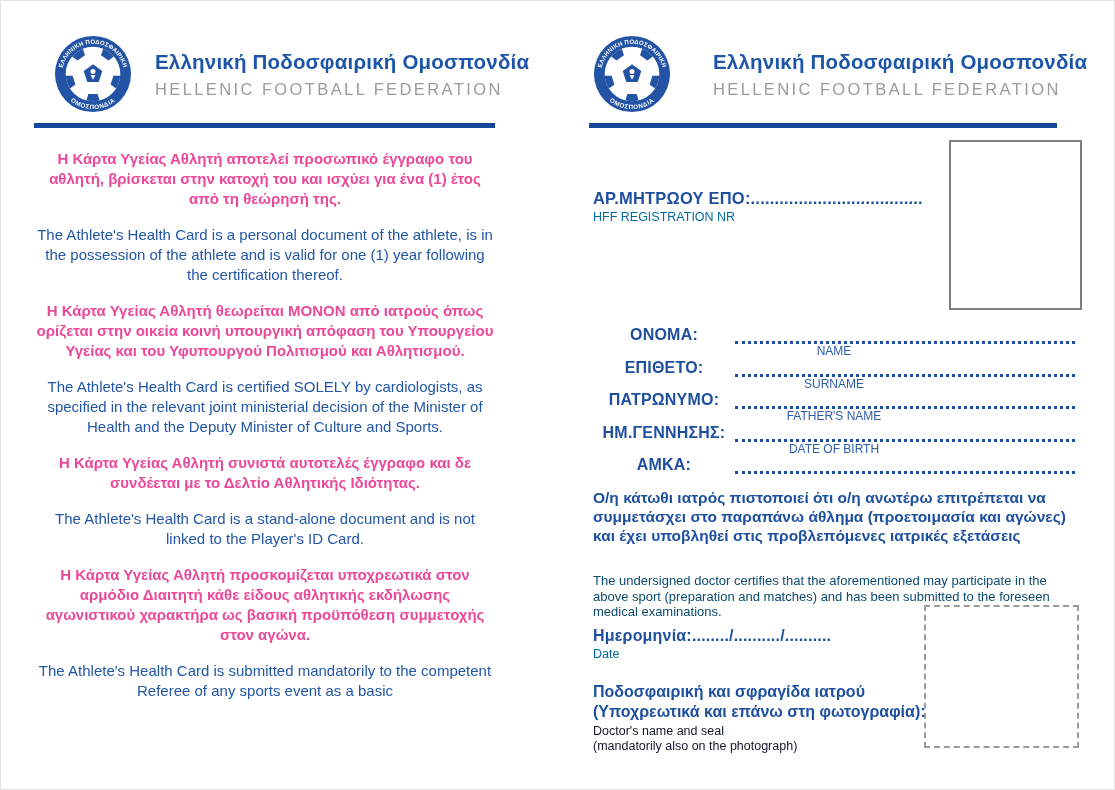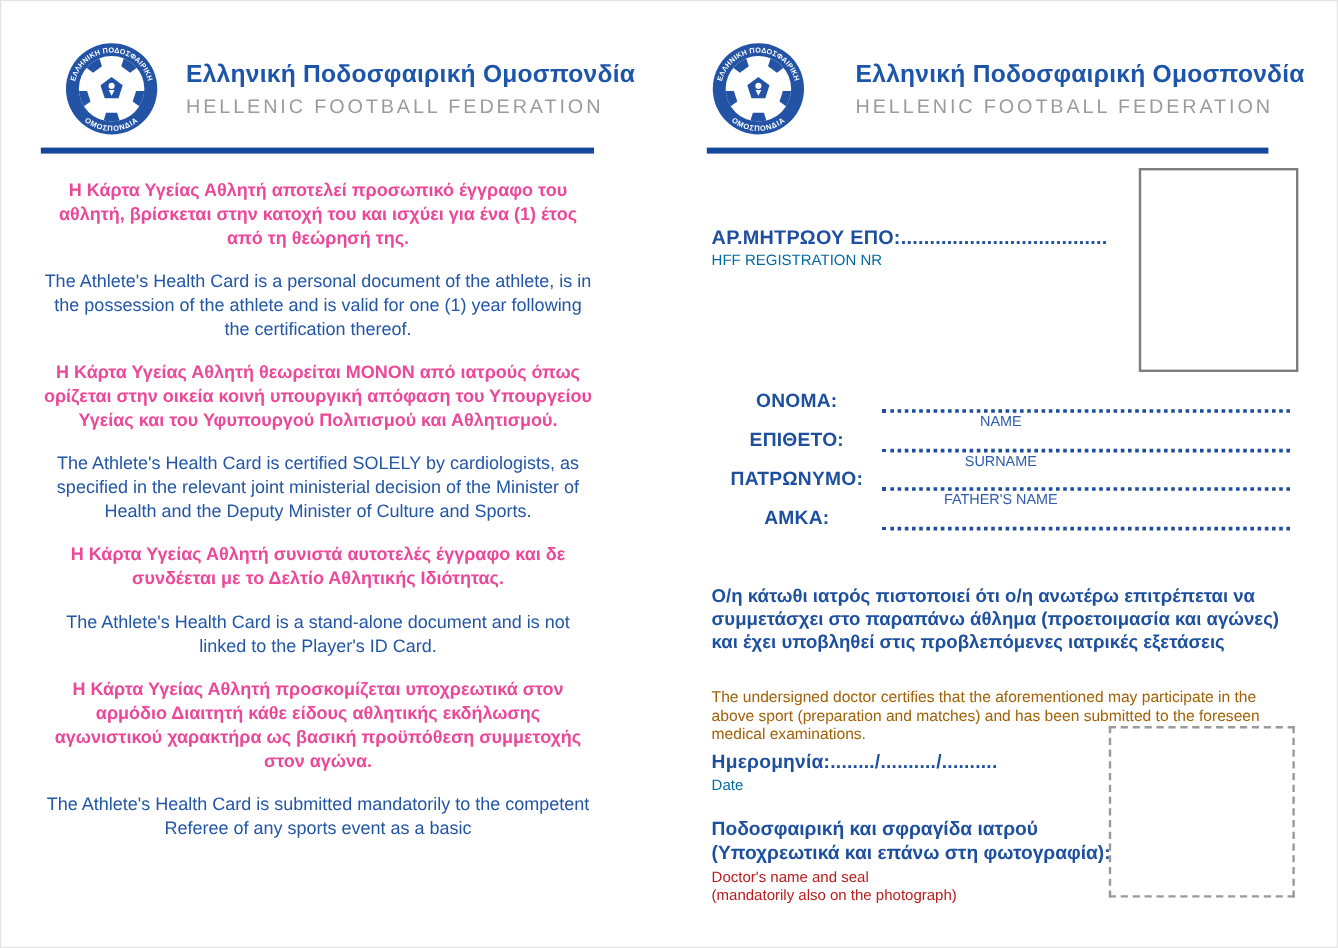--- a/index.html
+++ b/index.html
@@ -64,29 +64,29 @@
     border-bottom: 3px dotted #1e4e9e;
   }
   .field-sub { font-size: 12px; color: #2e5cab; margin-top: 0px; line-height: 14px; }
 
   .cert-gr {
     position: absolute; left: 592px; top: 487px; width: 478px;
     font-size: 15.5px; font-weight: 700; line-height: 19px; color: #1d4f9f;
   }
   .cert-en {
     position: absolute; left: 592px; top: 572px; width: 478px;
-    font-size: 13px; line-height: 15.5px; color: #a16207;
+    font-size: 13px; line-height: 15.5px; color: #0c4a6e;
   }
 
   .date-block { position: absolute; left: 592px; top: 626px; width: 330px; }
   .date-label { font-size: 16px; font-weight: 700; letter-spacing: 0.2px; }
 
   .doctor-block { position: absolute; left: 592px; top: 681px; width: 345px; }
   .doctor-label { font-size: 16px; font-weight: 700; line-height: 19.5px; color: #1d4f9f; }
-  .doctor-sub { font-size: 12.5px; color: #b91c1c; line-height: 14.5px; margin-top: 3px; }
+  .doctor-sub { font-size: 12.5px; color: #0f172a; line-height: 14.5px; margin-top: 3px; }
 
   .stamp-box {
     position: absolute; left: 923px; top: 604px; width: 155px; height: 143px;
     border: 2px dashed #9a9a9a; background: transparent;
   }
 
   
   .logo text { fill: #ffffff; font-family: "Liberation Sans", sans-serif; font-weight: 700; }
 </style>
 </head>
@@ -217,20 +217,27 @@
   </div>
   <div class="field-row">
     <div class="field-line">
       <span class="field-label">ΠΑΤΡΩΝΥΜΟ:</span>
       <span class="dotted-leader"></span>
     </div>
     <div class="field-sub">FATHER'S NAME</div>
   </div>
   <div class="field-row">
     <div class="field-line">
+      <span class="field-label">ΗΜ.ΓΕΝΝΗΣΗΣ:</span>
+      <span class="dotted-leader"></span>
+    </div>
+    <div class="field-sub">DATE OF BIRTH</div>
+  </div>
+  <div class="field-row">
+    <div class="field-line">
       <span class="field-label">ΑΜΚΑ:</span>
       <span class="dotted-leader"></span>
     </div>
   </div>
 </div>
 
 <div class="cert-gr">Ο/η κάτωθι ιατρός πιστοποιεί ότι ο/η ανωτέρω  επιτρέπεται να συμμετάσχει στο παραπάνω άθλημα (προετοιμασία και αγώνες) και έχει υποβληθεί στις προβλεπόμενες ιατρικές εξετάσεις</div>
 <div class="cert-en">The undersigned doctor certifies that the aforementioned may participate in the above sport (preparation and matches) and has been submitted to the foreseen medical examinations.</div>
 
 <div class="date-block">

